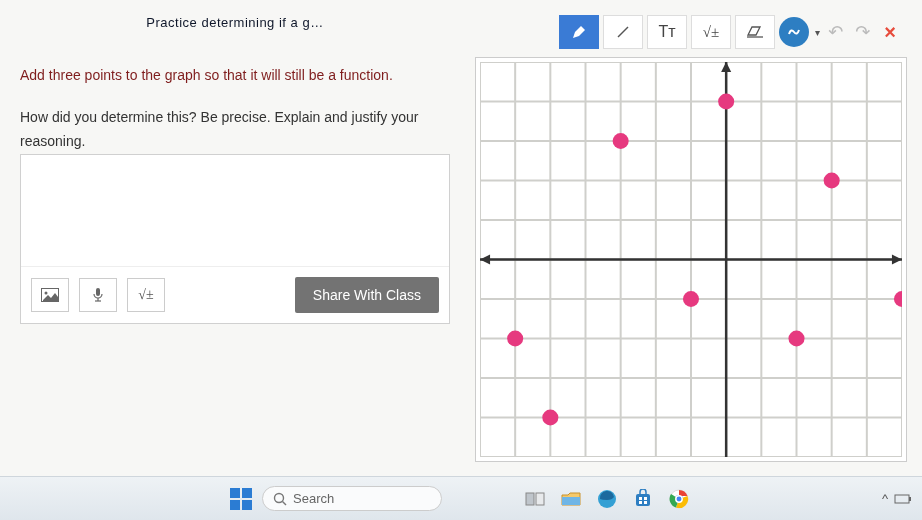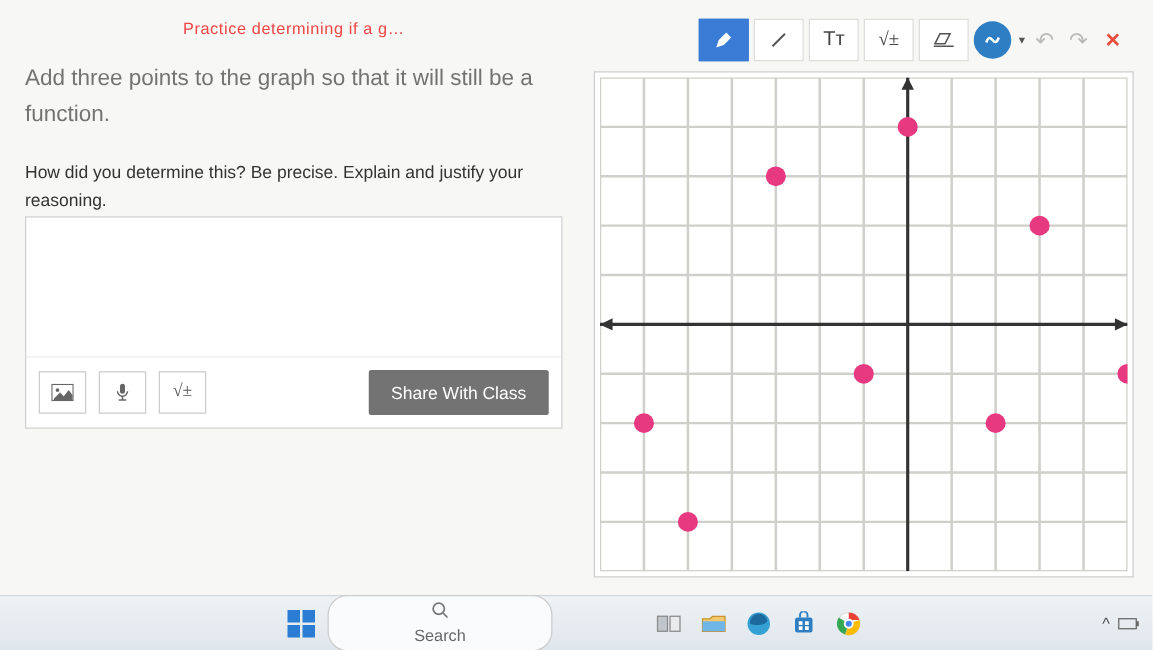--- a/index.html
+++ b/index.html
@@ -13,31 +13,31 @@
   }
   .main-area {
     display: flex;
     height: 470px;
   }
   .left-pane {
     width: 470px;
     padding: 15px 20px 0 20px;
   }
   .top-cut {
-    color: #ef4444;
+    color: #0f172a;
     font-size: 13px;
     text-align: center;
-    margin-bottom: 18px;
+    margin-bottom: 34px;
     letter-spacing: 0.5px;
     white-space: nowrap;
     overflow: hidden;
   }
   .instruction {
-    color: #737373;
-    font-size: 18px;
+    color: #7f1d1d;
+    font-size: 14px;
     line-height: 1.6;
     margin-bottom: 20px;
   }
   .question {
     color: #333;
     font-size: 14px;
     line-height: 1.7;
   }
   .response-box {
     border: 1px solid #d0d0d0;
@@ -172,21 +172,20 @@
     display: flex;
     align-items: center;
     background: #fafbfc;
     border: 1px solid #ccc;
     border-radius: 16px;
     padding: 4px 10px;
     width: 180px;
     gap: 6px;
     color: #666;
     font-size: 13px;
-    flex-direction: column;
   }
   .tb-icon {
     width: 26px; height: 26px;
     display: flex;
     align-items: center;
     justify-content: center;
     cursor: pointer;
     font-size: 18px;
     border-radius: 4px;
   }

